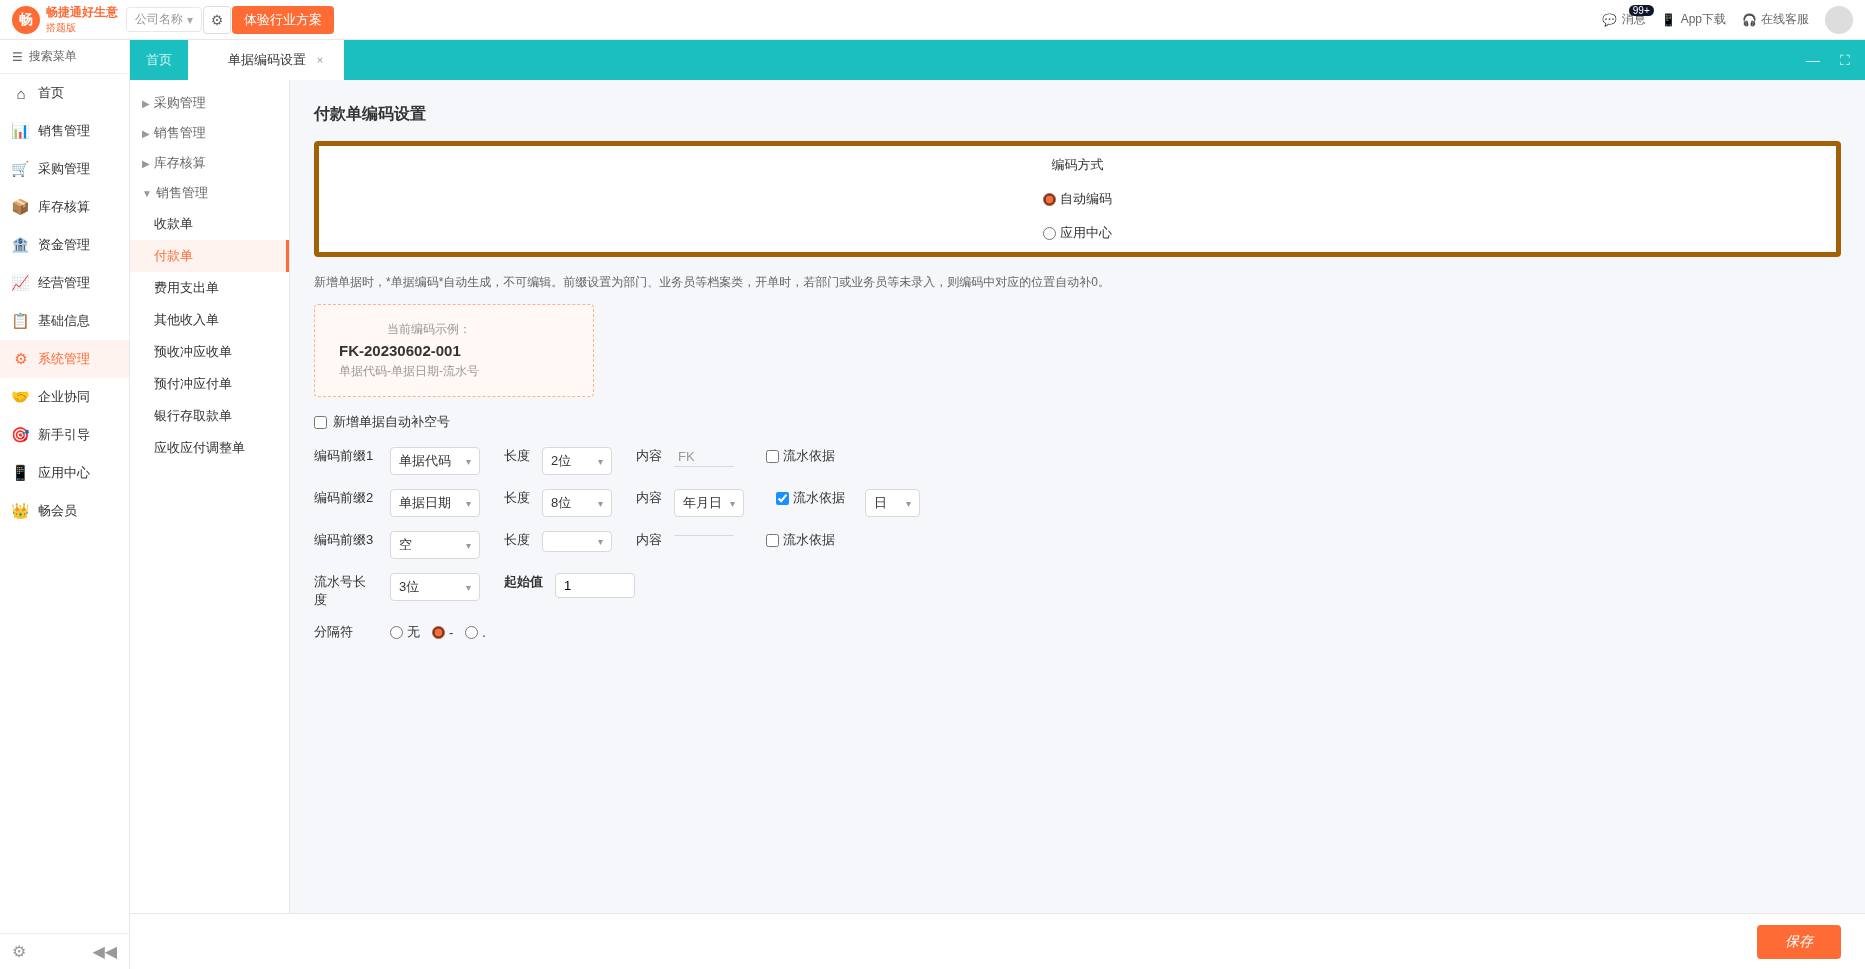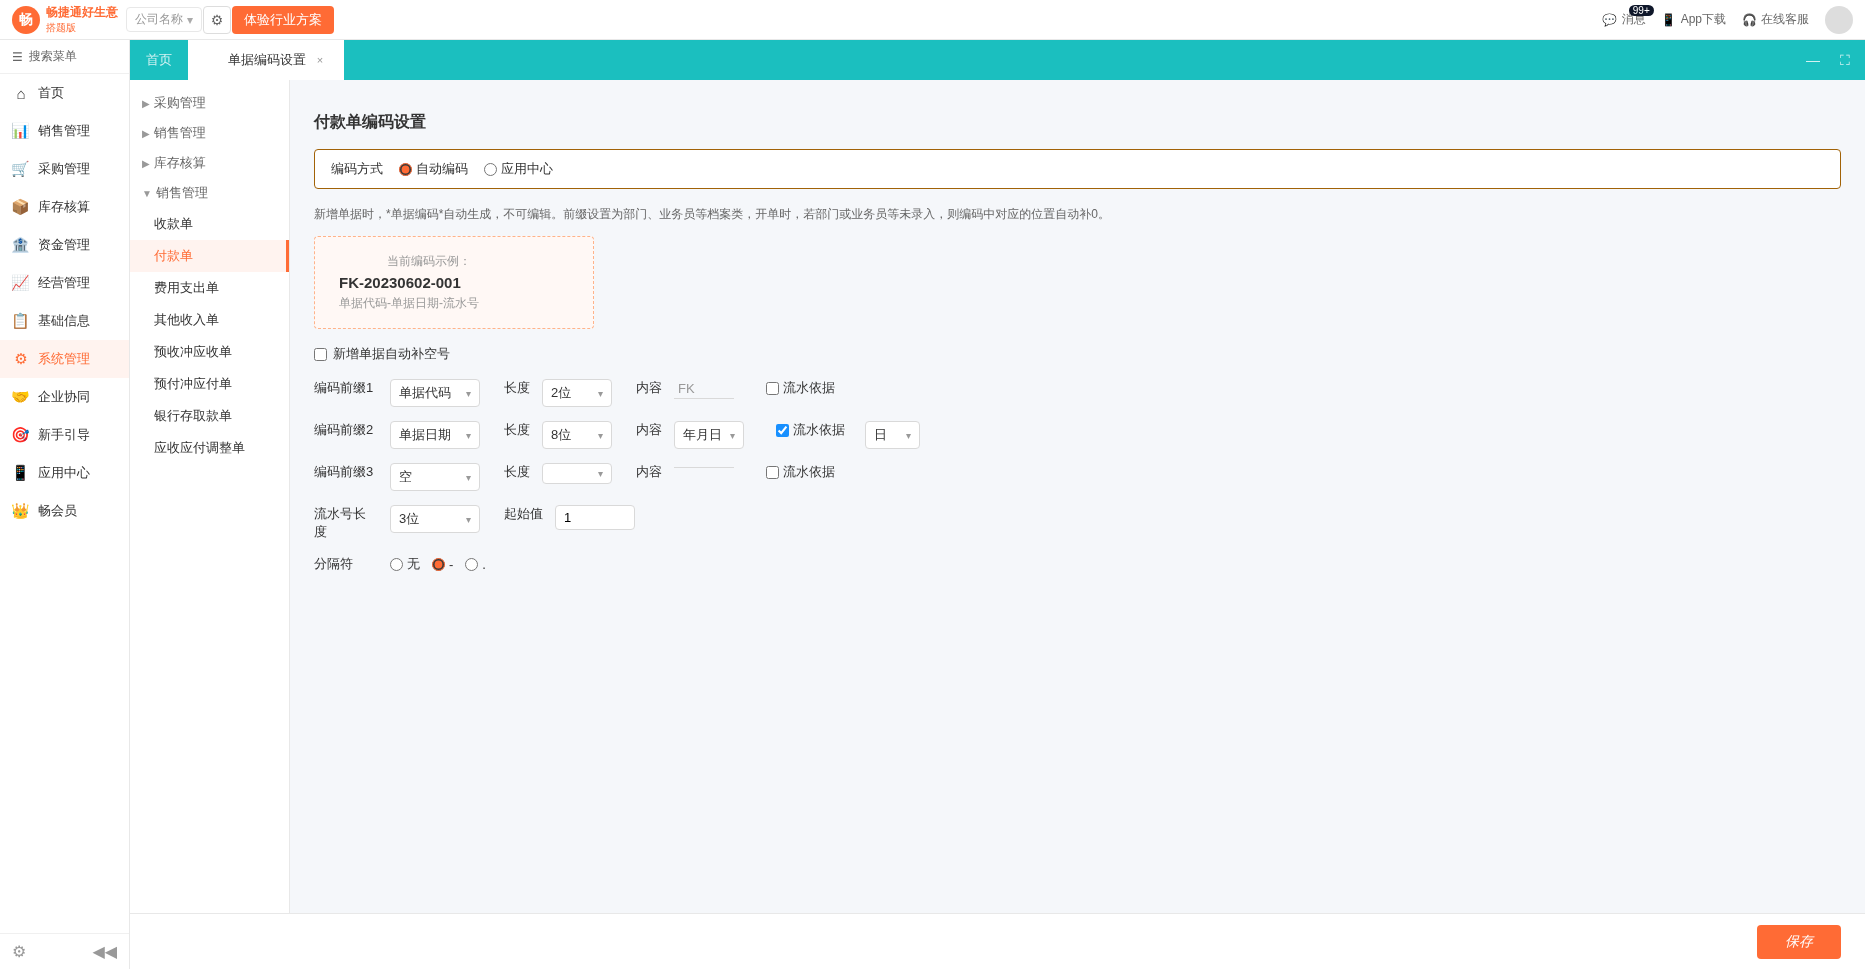--- a/index.html
+++ b/index.html
@@ -47,21 +47,21 @@
 
     
     .left-nav { width: 160px; background: #fff; border-right: 1px solid #e8e8e8; overflow-y: auto; padding: 8px 0; flex-shrink: 0; }
     .left-nav-group { }
     .left-nav-group-header { display: flex; align-items: center; gap: 4px; padding: 6px 12px; cursor: pointer; color: #666; font-size: 13px; }
     .left-nav-group-header .arrow { font-size: 10px; color: #999; }
     .left-nav-item { padding: 7px 12px 7px 24px; cursor: pointer; color: #333; font-size: 13px; transition: background 0.2s; }
     .left-nav-item.active { background: #fff3ef; color: #ff6b35; border-right: 3px solid #ff6b35; }
 
     
-    .main-panel { flex: 1; overflow-y: auto; padding: 32px 24px; background: #f5f7fa; }
+    .main-panel { flex: 1; overflow-y: auto; padding: 24px 24px; background: #f5f7fa; }
     .page-title { font-size: 16px; font-weight: bold; color: #333; margin-bottom: 16px; }
 
     
     .info-text { font-size: 12px; color: #666; margin: 12px 0; line-height: 1.6; }
 
     
     .preview-box { background: #fff8f5; border: 1px dashed #ffb38a; border-radius: 4px; padding: 16px 24px; display: inline-block; margin-bottom: 16px; min-width: 280px; }
     .preview-label { font-size: 12px; color: #999; margin-bottom: 4px; margin-left: 48px; }
     .preview-code { font-size: 15px; font-weight: bold; color: #333; }
     .preview-desc { font-size: 12px; color: #999; margin-top: 4px; }
@@ -244,21 +244,21 @@
           <div class="left-nav-item">预付冲应付单</div>
           <div class="left-nav-item">银行存取款单</div>
           <div class="left-nav-item">应收应付调整单</div>
         </div>
       </div>
 
       <div class="main-panel">
         <div class="page-title">付款单编码设置</div>
 
         
-        <div style="background:#fff;border:1px solid #a16207;border-radius:4px;padding:10px 16px;margin-bottom:16px;display:flex;align-items:center;gap:16px;">
+        <div style="background:#fff;border:5px solid #a16207;border-radius:4px;padding:10px 16px;margin-bottom:16px;display:flex;align-items:center;gap:16px;flex-direction:column;">
           <span style="font-size:13px;color:#333;">编码方式</span>
           <label style="display:flex;align-items:center;gap:4px;font-size:13px;cursor:pointer;">
             <input type="radio" name="encode_method" checked="" style="accent-color: rgb(255, 107, 53);">
             <span>自动编码</span>
           </label>
           <label style="display:flex;align-items:center;gap:4px;font-size:13px;cursor:pointer;">
             <input type="radio" name="encode_method" style="accent-color: rgb(255, 107, 53);">
             <span>应用中心</span>
           </label>
         </div>
@@ -346,21 +346,21 @@
           </div>
         </div>
 
         
         <div class="form-row">
           <span class="form-label">流水号长度</span>
           <div class="custom-select">
             <span>3位</span>
             <span class="caret">▾</span>
           </div>
-          <span style="font-size:13px;color:#333;margin-left:12px;">起始值</span>
+          <span style="font-size:13px;color:#333;margin-left:12px;font-weight:bold;">起始值</span>
           <input type="text" value="1" style="border: 1px solid rgb(217, 217, 217); border-radius: 4px; padding: 4px 8px; font-size: 13px; width: 80px;">
         </div>
 
         
         <div class="separator-row">
           <span class="sep-label">分隔符</span>
           <div class="sep-options">
             <label class="sep-radio">
               <input type="radio" name="separator" style="accent-color: rgb(255, 107, 53);">
               <span>无</span>

